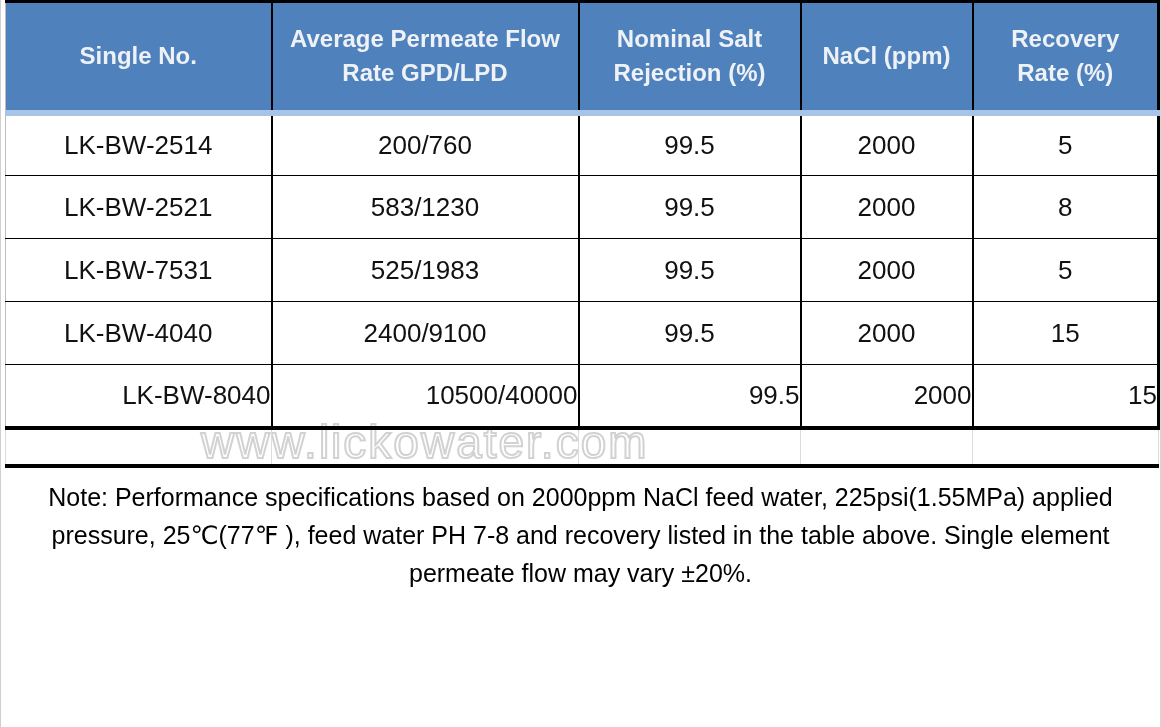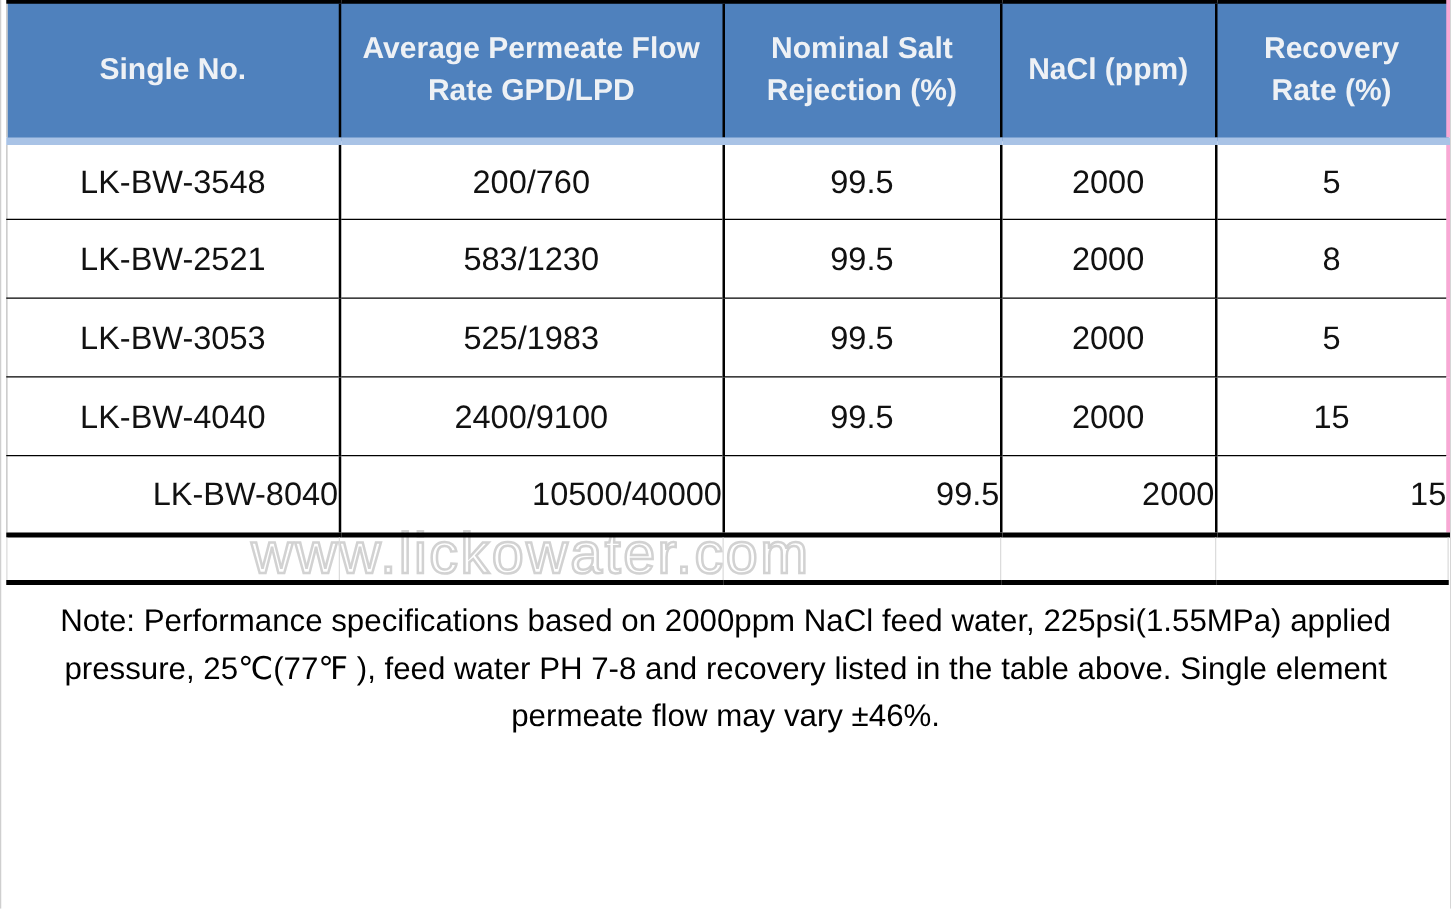--- a/index.html
+++ b/index.html
@@ -47,21 +47,21 @@
     border-right: 2px solid #000000;
     border-top: 1px solid #000000;
     border-bottom: 1px solid #000000;
     text-align: center;
     vertical-align: middle;
   }
 
   table.spec { border-top: 3px solid #000000; }
   table.spec tr:first-child th { border-top: 3px solid #000000; }
   table.spec th:first-child, table.spec td:first-child { border-left: 1px solid #bdbdbd; }
-  table.spec th:last-child,  table.spec td:last-child  { border-right: 3px solid #f9a8d4; }
+  table.spec th:last-child,  table.spec td:last-child  { border-right: 3px solid #000000; }
 
   table.spec thead th {
     height: 111px;
     background: #4f81bd;
     color: #eef1f5;
     font-size: 24px;
     font-weight: bold;
     line-height: 34px;
     border-bottom: 6px solid #a9c3e6;
     padding: 0 14px;
@@ -117,35 +117,35 @@
       <tr>
         <th>Single No.</th>
         <th>Average Permeate Flow Rate GPD/LPD</th>
         <th>Nominal Salt Rejection (%)</th>
         <th>NaCl (ppm)</th>
         <th>Recovery Rate (%)</th>
       </tr>
     </thead>
     <tbody id="spec-body">
         <tr>
-    <td>LK-BW-3548</td>
+    <td>LK-BW-2514</td>
     <td>200/760</td>
     <td>99.5</td>
     <td>2000</td>
     <td>5</td>
   </tr>
         <tr>
     <td>LK-BW-2521</td>
     <td>583/1230</td>
     <td>99.5</td>
     <td>2000</td>
     <td>8</td>
   </tr>
         <tr>
-    <td>LK-BW-3053</td>
+    <td>LK-BW-7531</td>
     <td>525/1983</td>
     <td>99.5</td>
     <td>2000</td>
     <td>5</td>
   </tr>
         <tr>
     <td>LK-BW-4040</td>
     <td>2400/9100</td>
     <td>99.5</td>
     <td>2000</td>
@@ -163,15 +163,15 @@
       <tr class="gap-row">
         <td></td>
         <td></td>
         <td></td>
         <td></td>
         <td></td>
       </tr>
     </tbody>
   </table>
 
-  <div class="note">Note: Performance specifications based on 2000ppm NaCl feed water, 225psi(1.55MPa) applied pressure, 25℃(77℉ ), feed water PH 7-8 and recovery listed in the table above. Single element permeate flow may vary ±46%.</div>
+  <div class="note">Note: Performance specifications based on 2000ppm NaCl feed water, 225psi(1.55MPa) applied pressure, 25℃(77℉ ), feed water PH 7-8 and recovery listed in the table above. Single element permeate flow may vary ±20%.</div>
 
 </div>
 
 </body></html>

